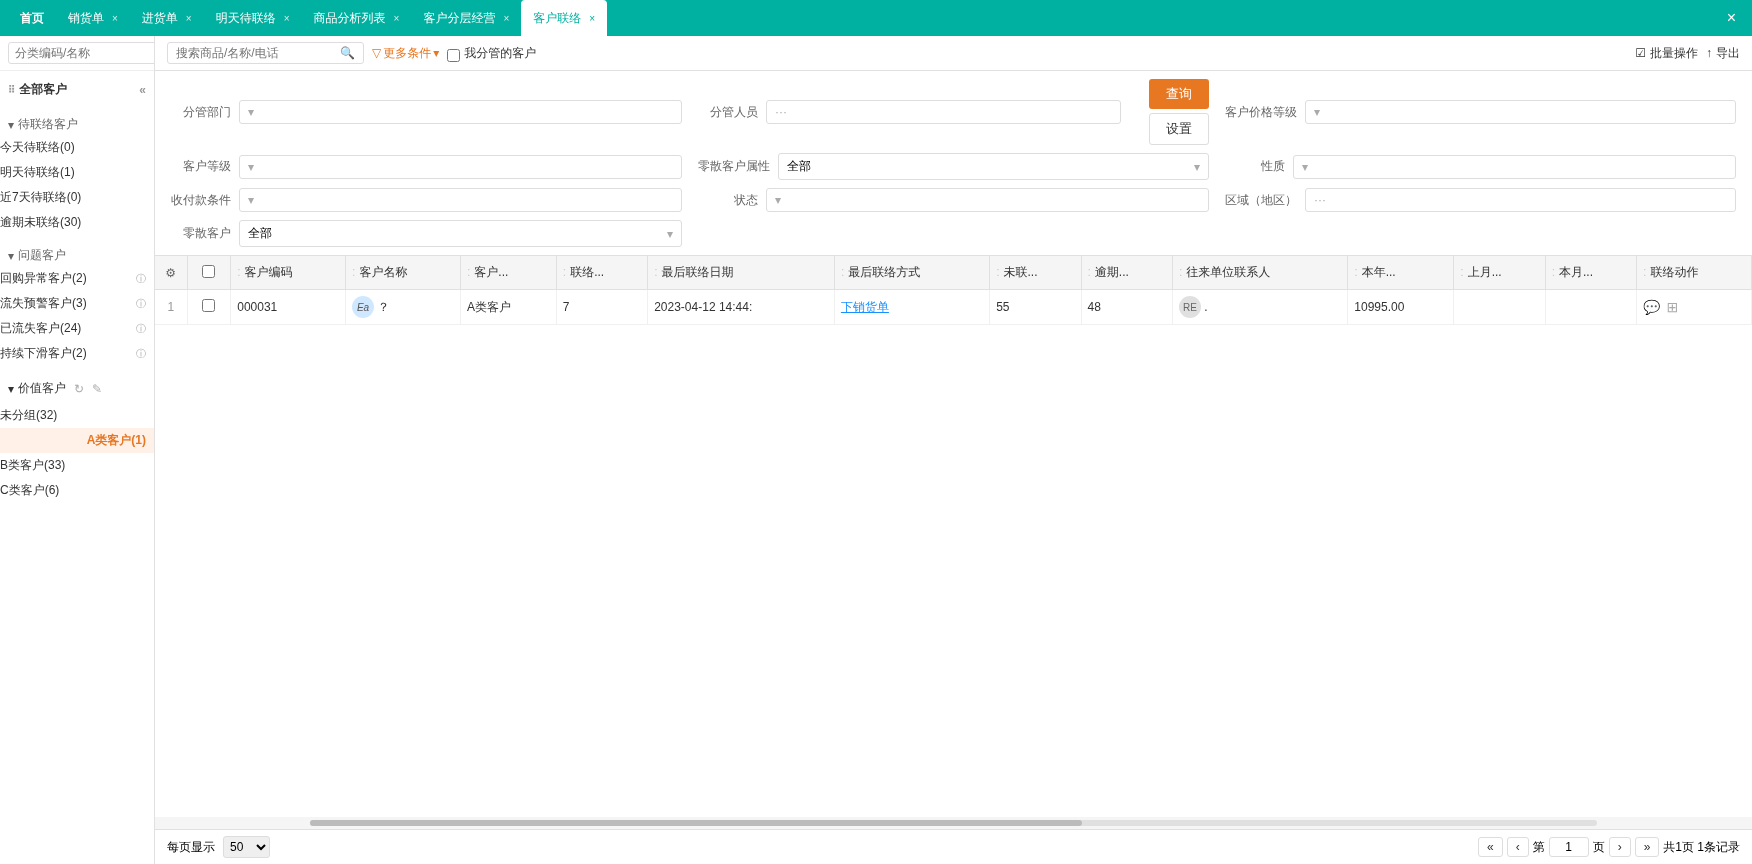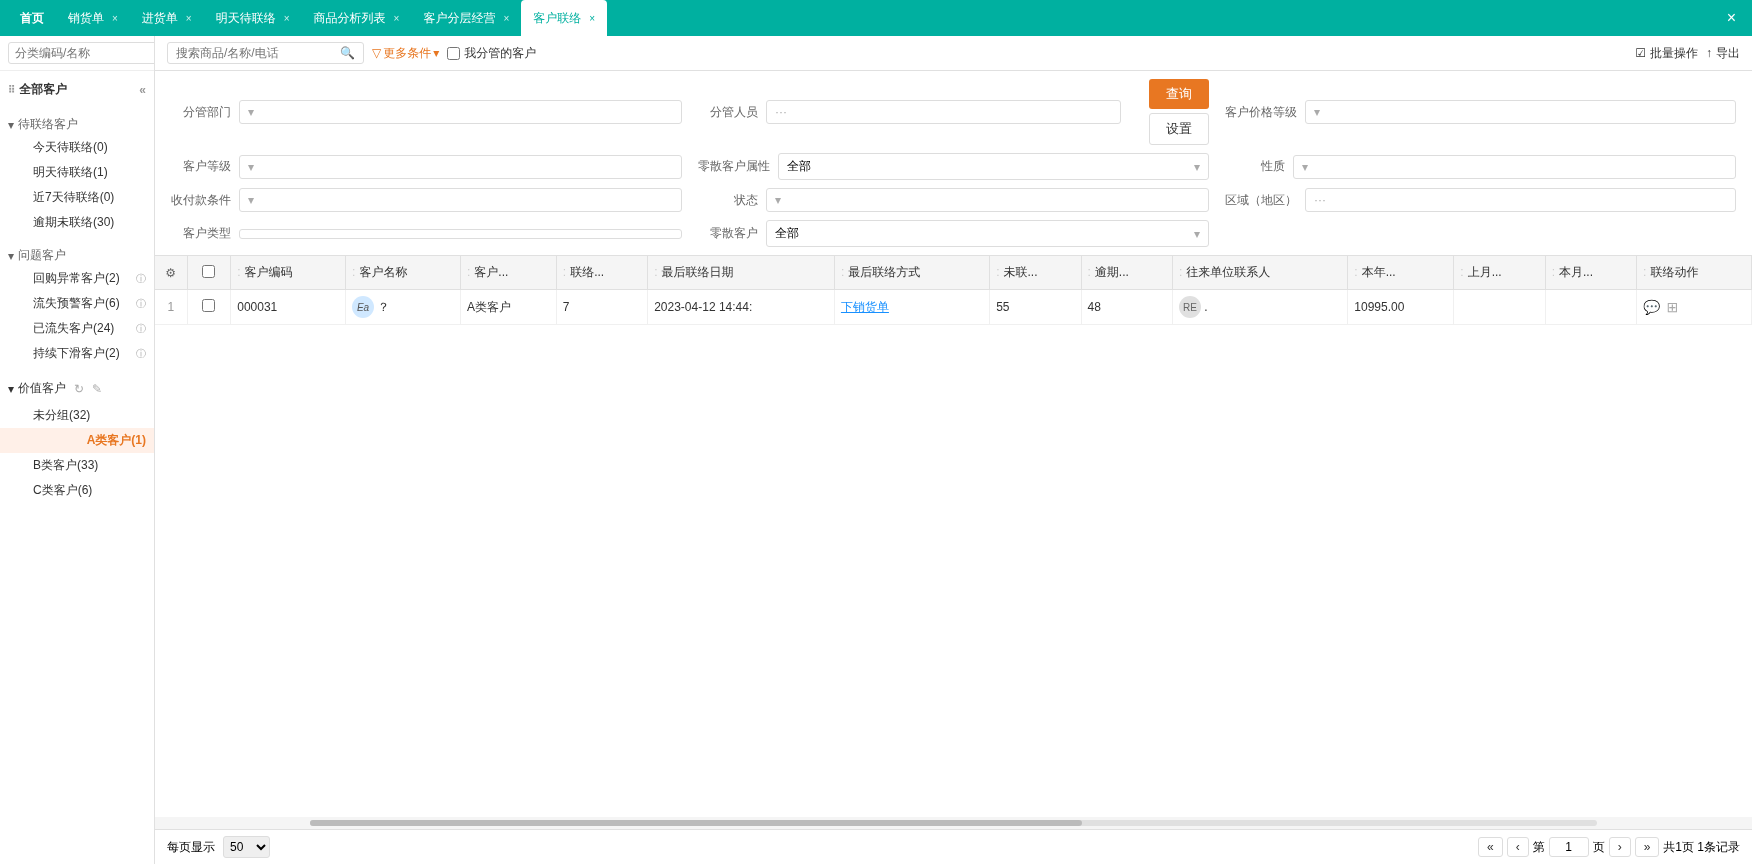--- a/index.html
+++ b/index.html
@@ -20,37 +20,37 @@
 
     
     .sidebar { width: 155px; background: #fff; border-right: 1px solid #e0e0e0; display: flex; flex-direction: column; overflow-y: auto; }
     .sidebar-search { display: flex; align-items: center; padding: 6px 8px; border-bottom: 1px solid #eee; gap: 4px; }
     .sidebar-search input { flex: 1; border: 1px solid #ddd; border-radius: 3px; padding: 3px 6px; font-size: 12px; outline: none; }
 
     .sidebar-section { padding: 4px 0; }
     .sidebar-header { display: flex; align-items: center; padding: 6px 8px; font-weight: bold; color: #333; cursor: pointer; gap: 4px; }
     .sidebar-header .collapse-btn { margin-left: auto; color: #999; font-size: 12px; cursor: pointer; }
     .sidebar-group-label { padding: 4px 8px 2px 8px; font-size: 11px; color: #666; display: flex; align-items: center; gap: 4px; }
-    .sidebar-item { padding: 4px 8px 4px 33px; color: #333; cursor: pointer; display: flex; align-items: center; gap: 4px; }
+    .sidebar-item { padding: 4px 8px 4px 0; color: #333; cursor: pointer; display: flex; align-items: center; gap: 4px; }
     .sidebar-item.active { background: #fff0e8; color: #e87722; font-weight: bold; justify-content: flex-end; }
     .sidebar-item .info-icon { color: #aaa; font-size: 10px; margin-left: auto; }
 
     .sidebar-value-section { padding: 4px 0; }
     .sidebar-value-header { display: flex; align-items: center; padding: 6px 8px; color: #333; cursor: pointer; gap: 4px; }
 
     
     .content { flex: 1; display: flex; flex-direction: column; background: #fdba74; overflow: hidden; }
 
     
     .filter-bar { display: flex; align-items: center; padding: 6px 12px; background: #fff; border-bottom: 1px solid #e0e0e0; gap: 8px; }
     .filter-search { display: flex; align-items: center; border: 1px solid #ddd; border-radius: 3px; padding: 3px 8px; gap: 4px; background: #fff; }
     .filter-search input { border: none; outline: none; font-size: 12px; width: 160px; }
     .filter-search .search-icon { color: #aaa; }
     .filter-more { display: flex; align-items: center; color: #e87722; cursor: pointer; gap: 2px; }
-    .filter-checkbox { display: flex; align-items: center; gap: 4px; color: #333; cursor: pointer; }
+    .filter-checkbox { display: flex; align-items: flex-end; gap: 4px; color: #333; cursor: pointer; }
     .filter-spacer { flex: 1; }
     .batch-op { display: flex; align-items: center; gap: 4px; color: #333; cursor: pointer; }
     .export-btn { display: flex; align-items: center; gap: 4px; color: #333; cursor: pointer; }
 
     
     .advanced-filter { background: #fff; border-bottom: 1px solid #e0e0e0; padding: 8px 16px; display: grid; grid-template-columns: 1fr 1fr 1fr; gap: 8px 16px; }
     .filter-row { display: flex; align-items: center; gap: 8px; }
     .filter-label { color: #666; white-space: nowrap; min-width: 60px; text-align: right; }
     .filter-input { flex: 1; border: 1px solid #ddd; border-radius: 3px; padding: 4px 8px; font-size: 12px; outline: none; display: flex; align-items: center; justify-content: space-between; cursor: pointer; }
     .filter-input .arrow { color: #aaa; }
@@ -160,21 +160,21 @@
     <div class="sidebar-section">
       <div class="sidebar-group-label">
         <span>▾</span>
         <span>问题客户</span>
       </div>
       <div class="sidebar-item">
         <span>回购异常客户(2)</span>
         <span class="info-icon">ⓘ</span>
       </div>
       <div class="sidebar-item">
-        <span>流失预警客户(6)</span>
+        <span>流失预警客户(3)</span>
         <span class="info-icon">ⓘ</span>
       </div>
       <div class="sidebar-item">
         <span>已流失客户(24)</span>
         <span class="info-icon">ⓘ</span>
       </div>
       <div class="sidebar-item">
         <span>持续下滑客户(2)</span>
         <span class="info-icon">ⓘ</span>
       </div>
@@ -285,24 +285,20 @@
         <div class="filter-input" style="flex:1;">
           <span class="arrow">▾</span>
         </div>
       </div>
 
       <div class="filter-row">
         <span class="filter-label">区域（地区）</span>
         <div class="filter-input" style="flex:1;">
           <span style="color:#aaa;">···</span>
         </div>
-      </div>
-      <div class="filter-row">
-        <span class="filter-label">客户类型</span>
-        <div class="filter-input" style="flex:1;"></div>
       </div>
       <div class="filter-row">
         <span class="filter-label">零散客户</span>
         <div class="filter-input" style="flex:1;">
           <span>全部</span>
           <span class="arrow">▾</span>
         </div>
       </div>
     </div>
 

